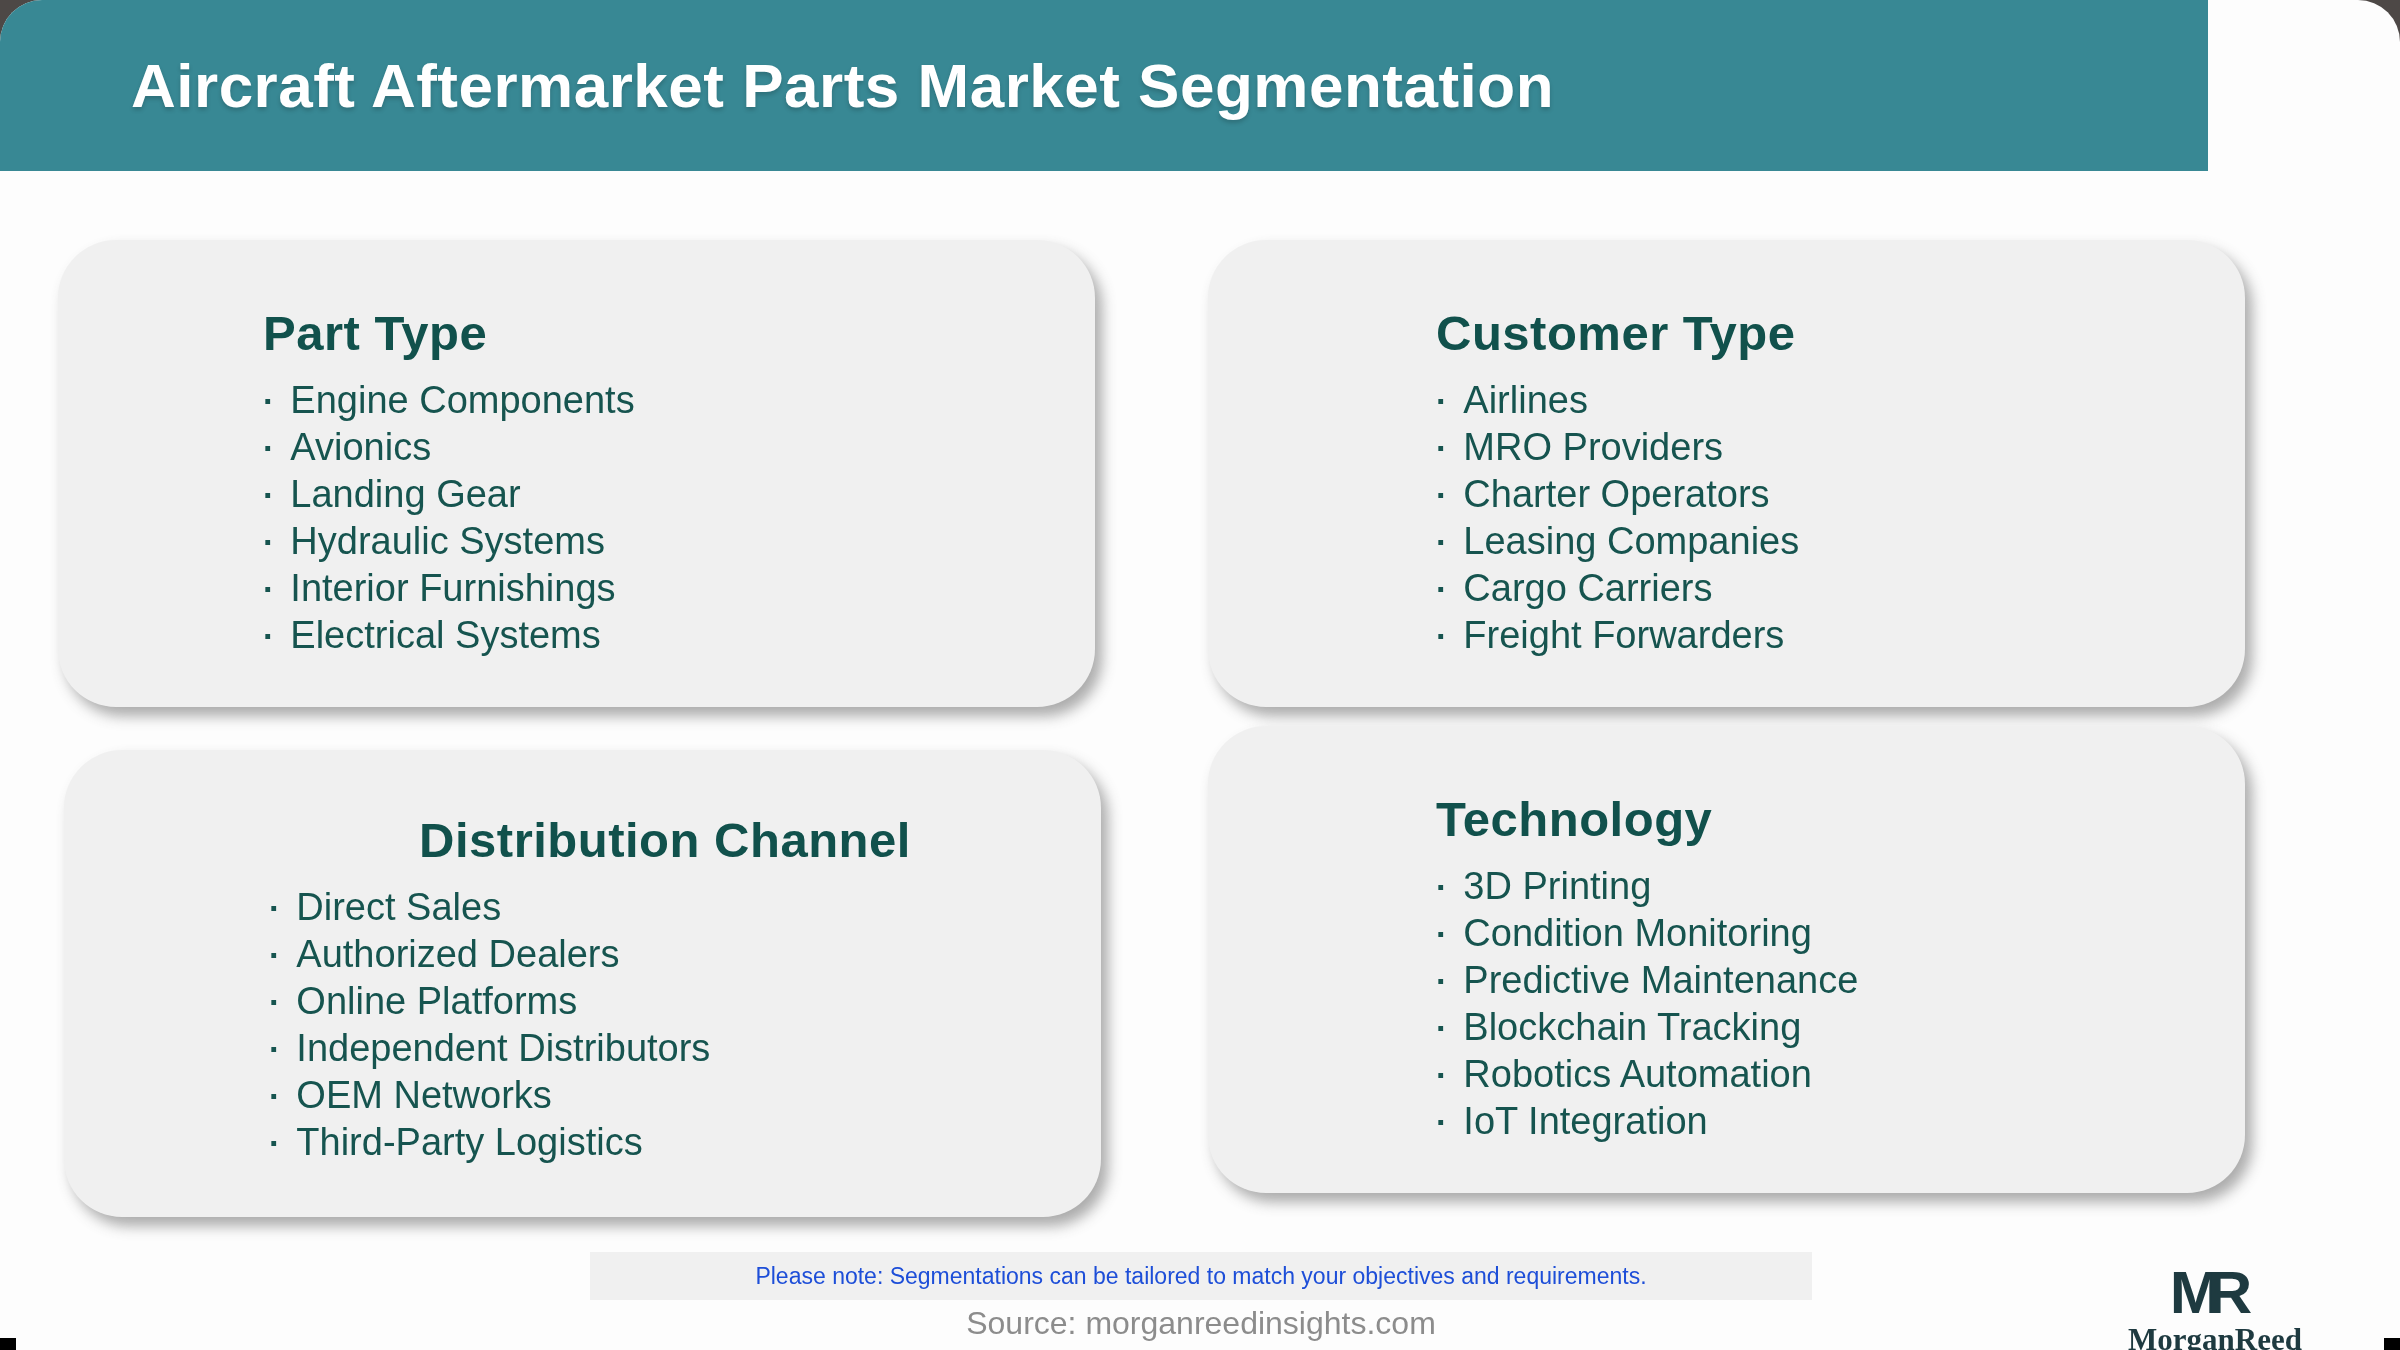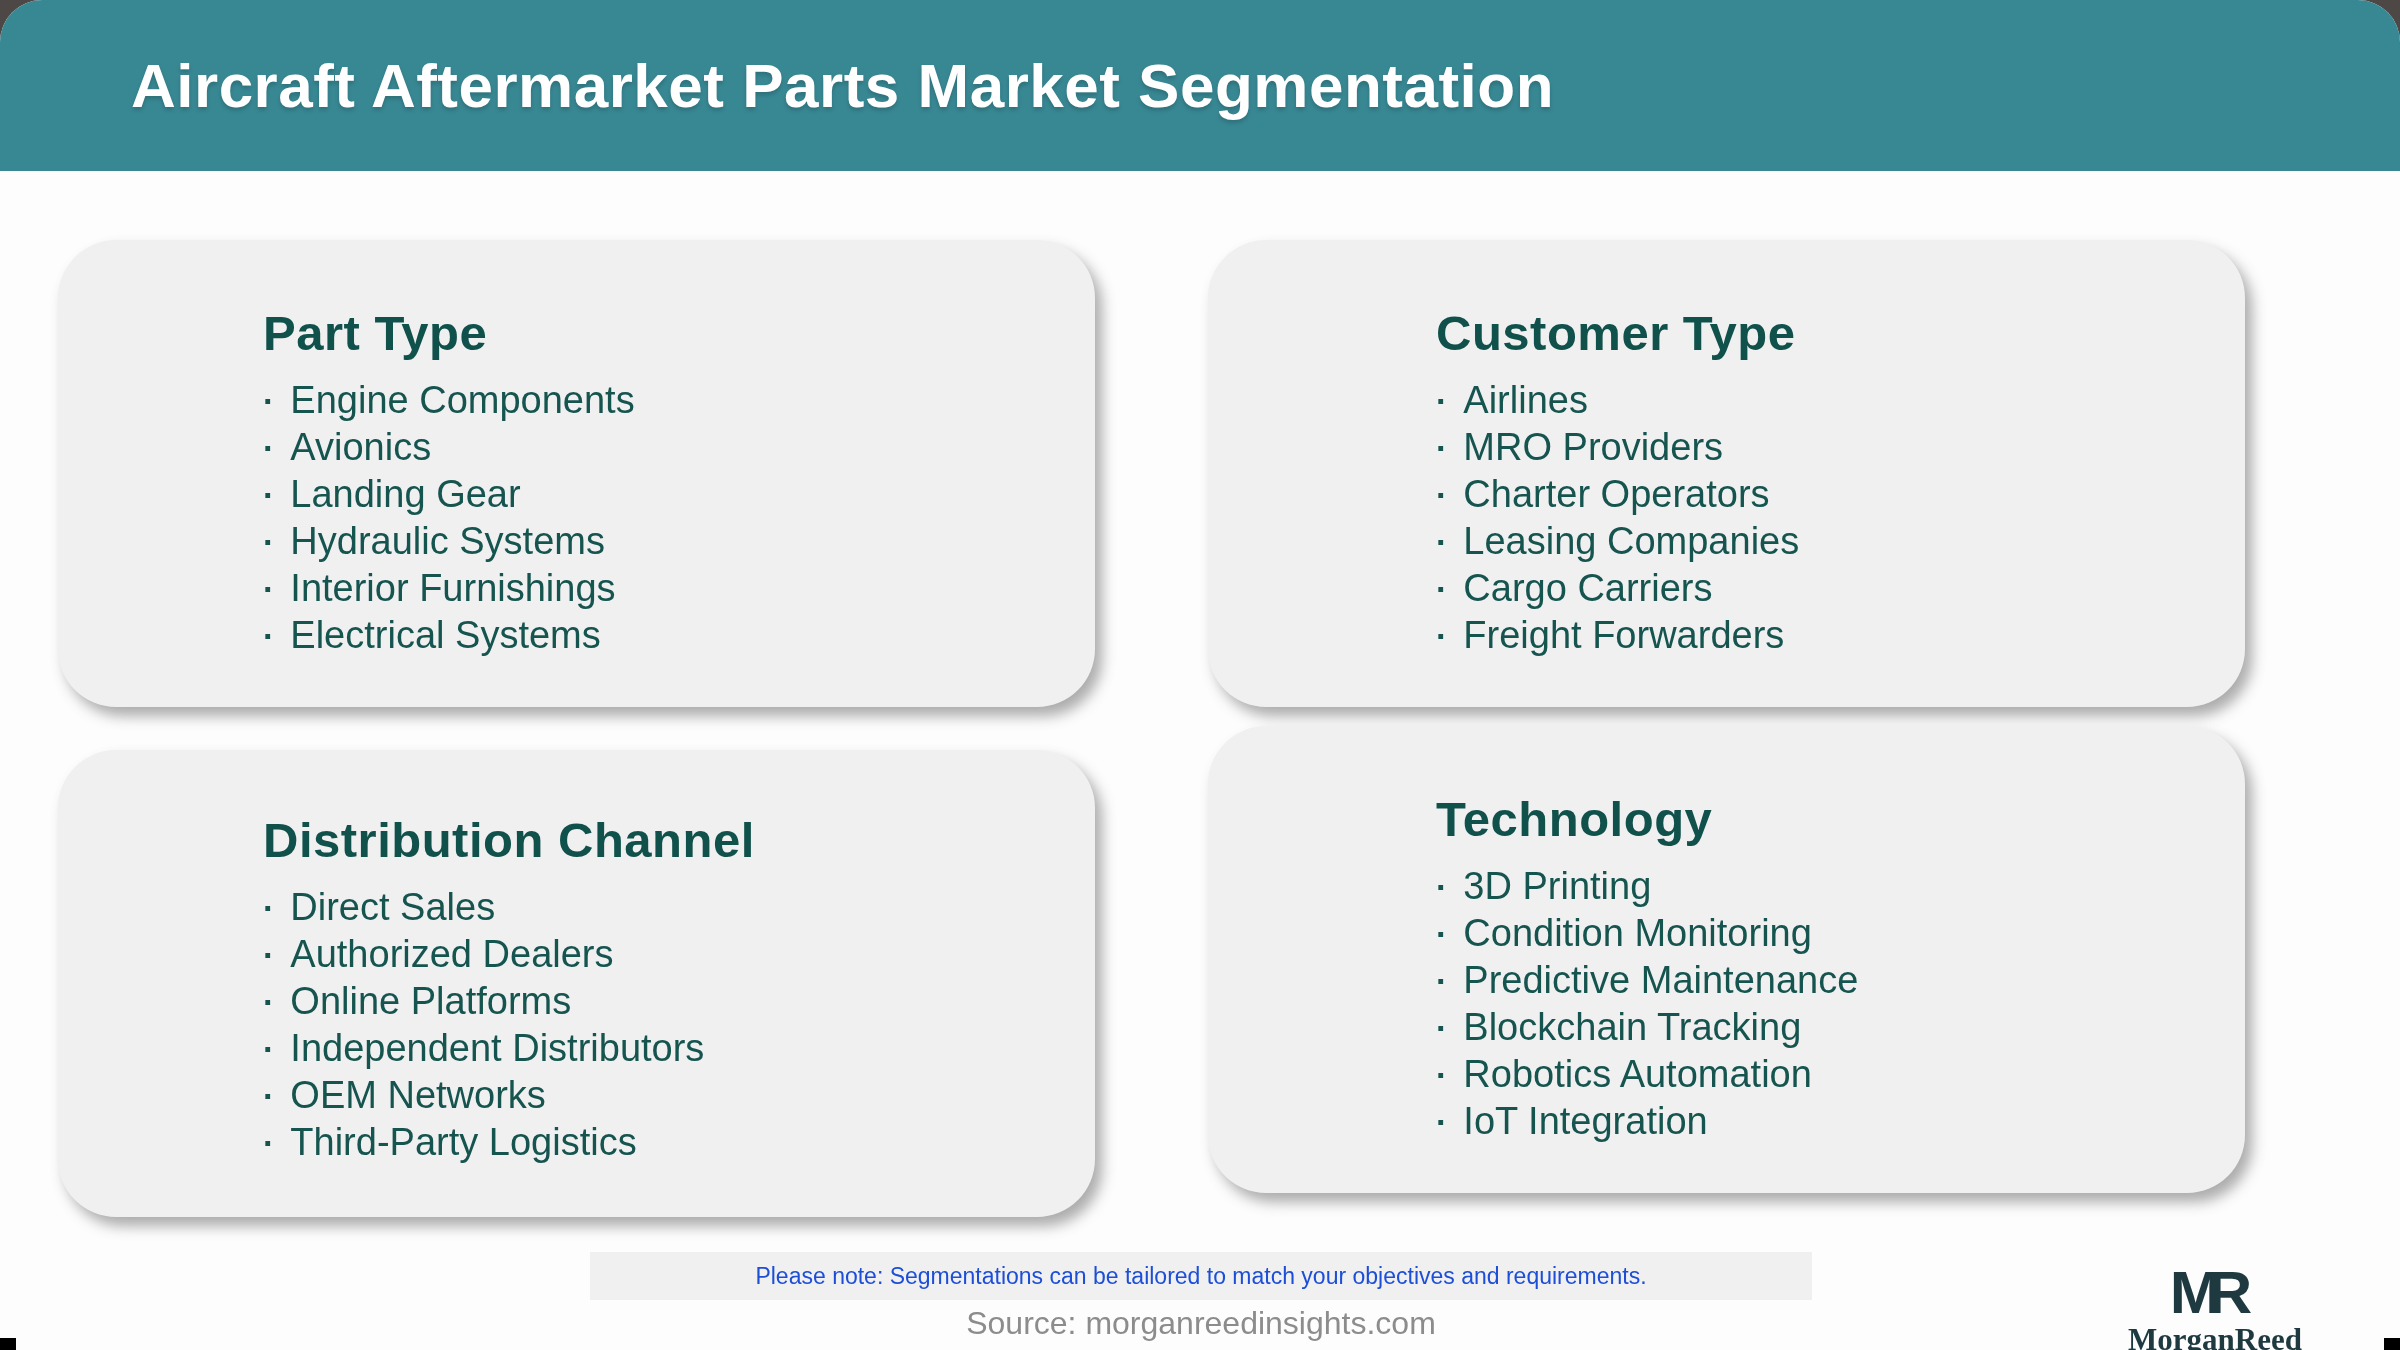--- a/index.html
+++ b/index.html
@@ -11,42 +11,42 @@
   }
   .slide {
     position: relative;
     width: 2400px; height: 1350px;
     background: #fdfdfd;
     border-radius: 42px 42px 0 0;
     overflow: hidden;
   }
   .header {
     position: absolute; left: 0; top: 0;
-    width: 2400px; height: 171px;
+    width: 2208px; height: 171px;
     background: #388894;
     display: flex; align-items: center;
     padding-left: 131px;
   }
   .header h1 {
     color: #ffffff;
     font-size: 62px;
     font-weight: bold;
     letter-spacing: 0.5px;
     text-shadow: 0 3px 4px rgba(0,0,0,0.18);
   }
   .card {
     position: absolute;
     width: 1037px; height: 467px;
     background: #f0f0f0;
     border-radius: 58px;
     box-shadow: 7px 9px 14px rgba(70,70,70,0.45);
   }
   .card.c0 { left: 58px;   top: 240px; padding: 65px 40px 0 205px; }
   .card.c1 { left: 1208px; top: 240px; padding: 65px 64px 0 228px; }
-  .card.c2 { left: 58px;   top: 750px; padding: 62px 40px 0 205px; }
+  .card.c2 { left: 64px;   top: 750px; padding: 62px 40px 0 205px; text-align: center; }
   .card.c3 { left: 1208px; top: 726px; padding: 65px 40px 0 228px; }
   .card h2 {
     color: #11514c;
     font-size: 49px;
     font-weight: bold;
     letter-spacing: 0.5px;
     margin-bottom: 16px;
   }
   .card ul { list-style: none; }
   .card li {

